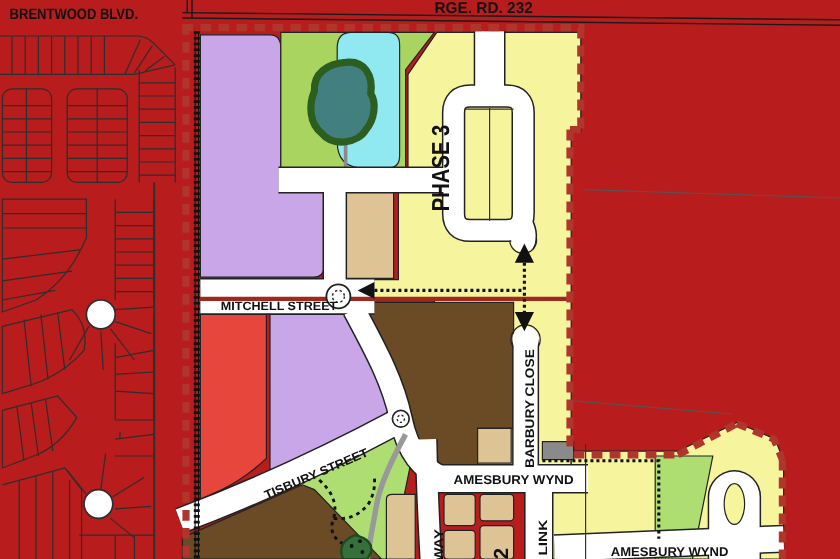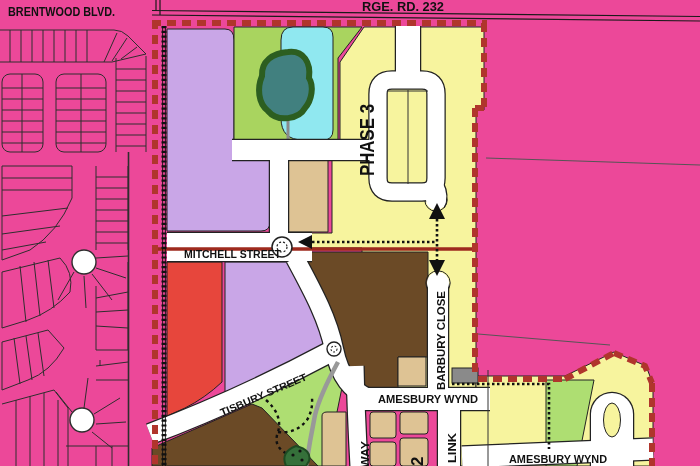--- a/index.html
+++ b/index.html
@@ -1,16 +1,16 @@
 <!DOCTYPE html>
 <html><head>
 <meta charset="utf-8">
 <style>
   html,body{margin:0;padding:0;background:#fff;}
-  .stage{position:relative;width:700px;height:466px;background:#ec4899;overflow:hidden;text-decoration:underline;}
+  .stage{position:relative;width:700px;height:466px;background:#b91c1c;overflow:hidden;text-decoration:underline;}
   svg{display:block;}
   text{font-family:"Liberation Sans", sans-serif;font-weight:bold;fill:#111111;}
 </style>
 </head>
 <body>
 
 <div class="stage">
 <svg width="700" height="466" viewBox="0 0 700 466" xmlns="http://www.w3.org/2000/svg">
 
   <g stroke="#2e2e2e" fill="none" stroke-width="1">

